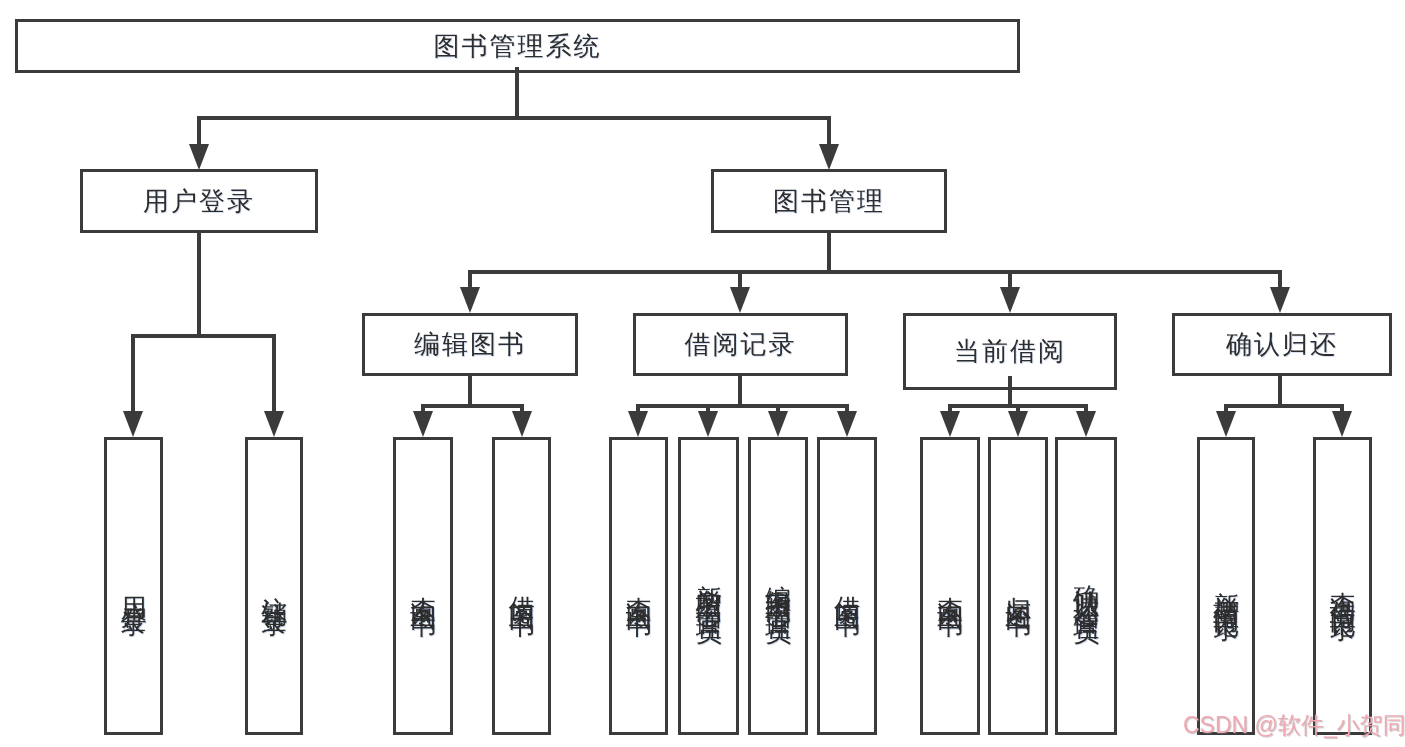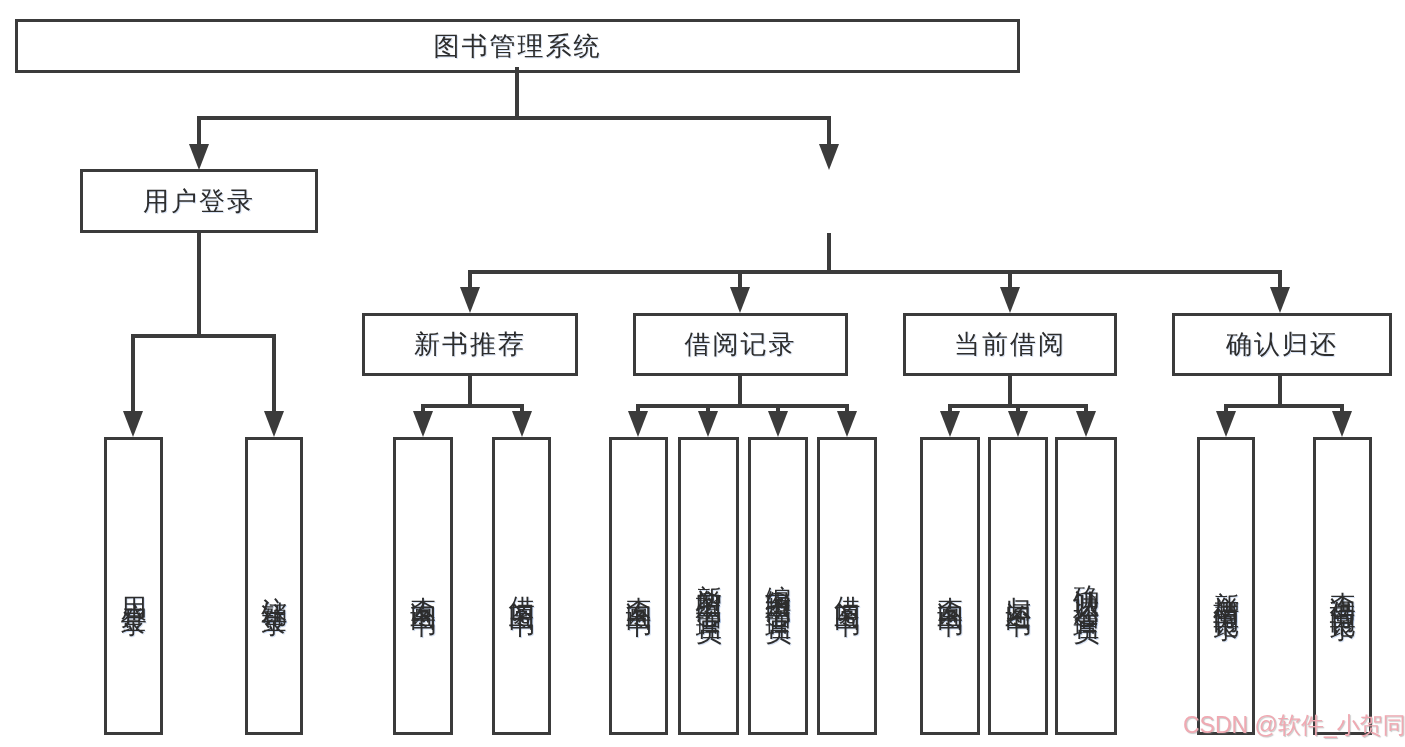--- a/index.html
+++ b/index.html
@@ -71,46 +71,49 @@
   <div class="vline" style="left:515px;top:67px;height:53px;"></div>
   <div class="hline" style="left:197px;top:116px;width:634px;"></div>
   <div class="vline" style="left:197px;top:118px;height:29px;"></div>
   <div class="arrow" style="left:189px;top:144px;"></div>
   <div class="vline" style="left:827px;top:118px;height:29px;"></div>
   <div class="arrow" style="left:819px;top:144px;"></div>
 
   <div class="box hbox" style="left:80px;top:169px;width:238px;height:64px;">
     <span class="lbl">用户登录</span>
   </div>
+  <div class="box hbox" style="left:711px;top:169px;width:236px;height:64px;">
+    <span class="lbl">图书管理</span>
+  </div>
 
   <div class="vline" style="left:197px;top:233px;height:105px;"></div>
   <div class="hline" style="left:131px;top:334px;width:145px;"></div>
   <div class="vline" style="left:131px;top:336px;height:77px;"></div>
   <div class="arrow" style="left:123px;top:411px;"></div>
   <div class="vline" style="left:272px;top:336px;height:77px;"></div>
   <div class="arrow" style="left:264px;top:411px;"></div>
 
   <div class="vline" style="left:827px;top:233px;height:41px;"></div>
   <div class="hline" style="left:468px;top:270px;width:814px;"></div>
   <div class="vline" style="left:468px;top:272px;height:18px;"></div>
   <div class="arrow" style="left:460px;top:287px;"></div>
   <div class="vline" style="left:738px;top:272px;height:18px;"></div>
   <div class="arrow" style="left:730px;top:287px;"></div>
   <div class="vline" style="left:1008px;top:272px;height:18px;"></div>
   <div class="arrow" style="left:1000px;top:287px;"></div>
   <div class="vline" style="left:1278px;top:272px;height:18px;"></div>
   <div class="arrow" style="left:1270px;top:287px;"></div>
 
   <div class="box hbox" style="left:362px;top:313px;width:216px;height:63px;">
-    <span class="lbl">新书推荐</span>
+    <span class="lbl">编辑图书</span>
   </div>
   <div class="box hbox" style="left:633px;top:313px;width:215px;height:63px;">
     <span class="lbl">借阅记录</span>
   </div>
-  <div class="box hbox" style="left:903px;top:313px;width:214px;height:63px;">
+  <div class="box hbox" style="left:903px;top:313px;width:214px;height:77px;">
     <span class="lbl">当前借阅</span>
   </div>
   <div class="box hbox" style="left:1172px;top:313px;width:220px;height:63px;">
     <span class="lbl">确认归还</span>
   </div>
 
   <div class="vline" style="left:468px;top:376px;height:32px;"></div>
   <div class="hline" style="left:421px;top:404px;width:103px;"></div>
   <div class="vline" style="left:421px;top:406px;height:8px;"></div>
   <div class="arrow" style="left:413px;top:411px;"></div>

